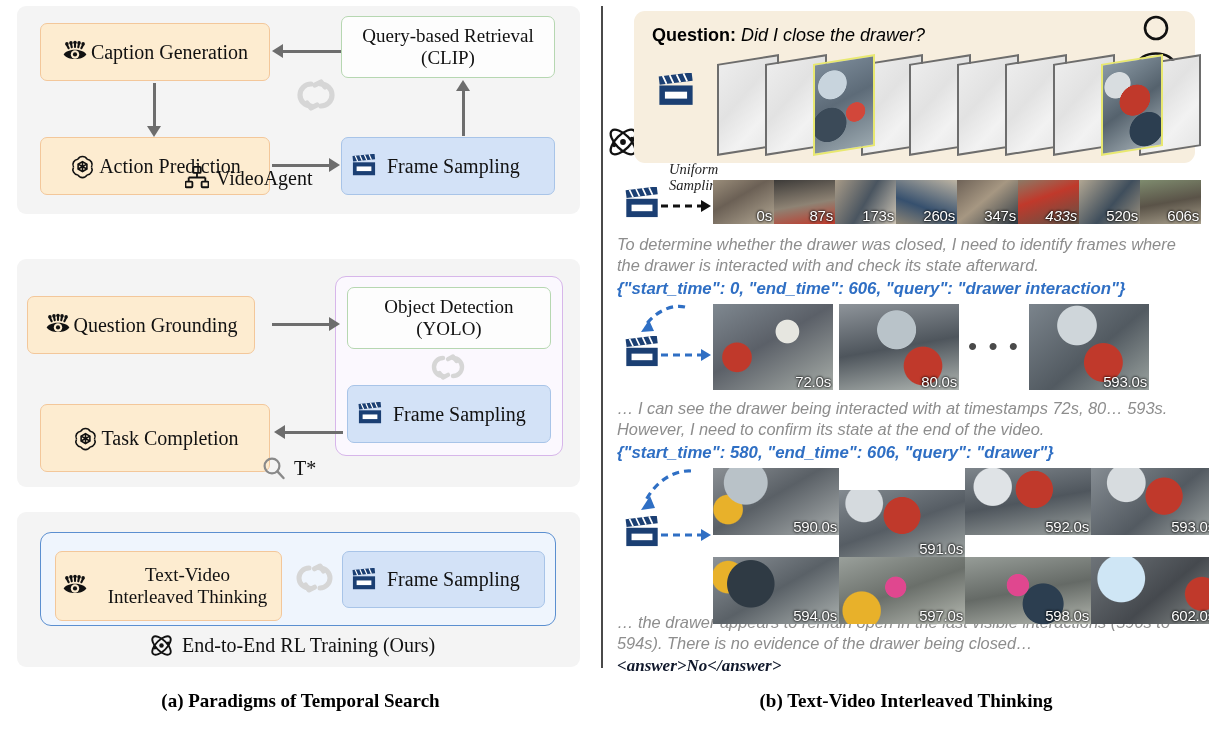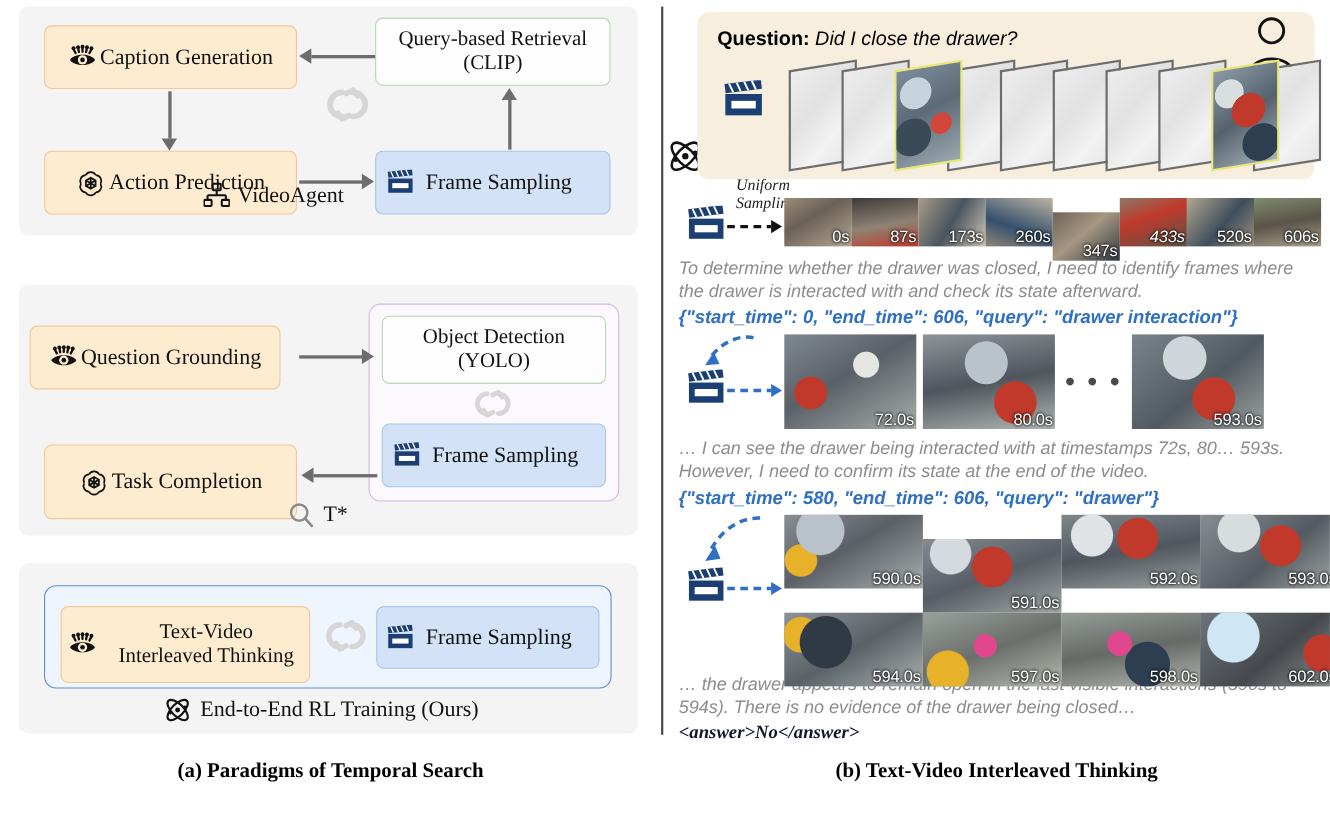--- a/index.html
+++ b/index.html
@@ -491,21 +491,21 @@
             </div>
           <div class="fr" style="width:61px;height:44px;
                background:linear-gradient(120deg,#a89b88 0%,#4a5560 50%,#cfc6b6 100%);">
             <span class="ts">173s</span>
             </div>
           <div class="fr" style="width:61px;height:44px;
                background:linear-gradient(200deg,#bdb4a3 0%,#36506e 60%,#8e8676 100%);">
             <span class="ts">260s</span>
             </div>
           <div class="fr" style="width:61px;height:44px;
-               background:linear-gradient(140deg,#6e6257 0%,#a69782 45%,#2f3a44 100%);margin-top:13px;">
+               background:linear-gradient(140deg,#6e6257 0%,#a69782 45%,#2f3a44 100%);">
             <span class="ts">347s</span>
             </div>
           <div class="fr" style="width:61px;height:44px;
                background:linear-gradient(160deg,#8b7a66 0%,#c0392b 40%,#5e5347 100%);font-style:italic;">
             <span class="ts">433s</span>
             </div>
           <div class="fr" style="width:61px;height:44px;
                background:linear-gradient(130deg,#b2a793 0%,#3f4e5c 55%,#9d927f 100%);">
             <span class="ts">520s</span>
             </div>

